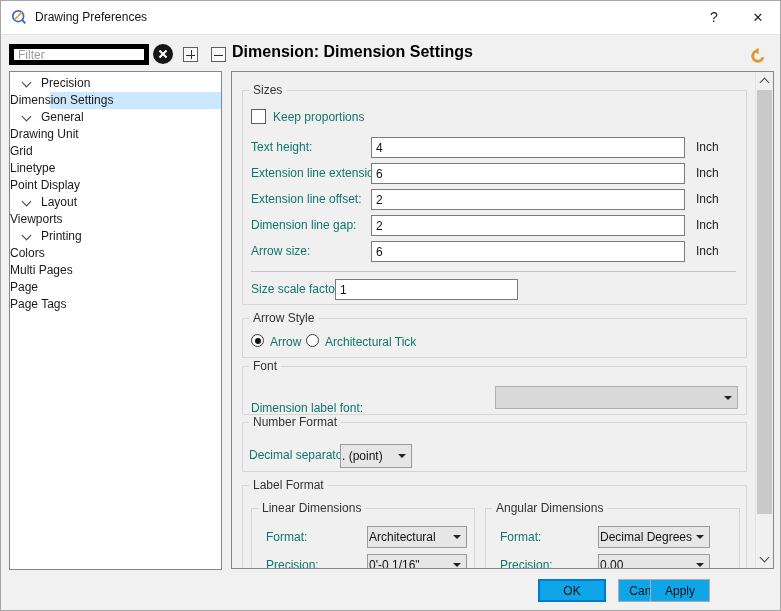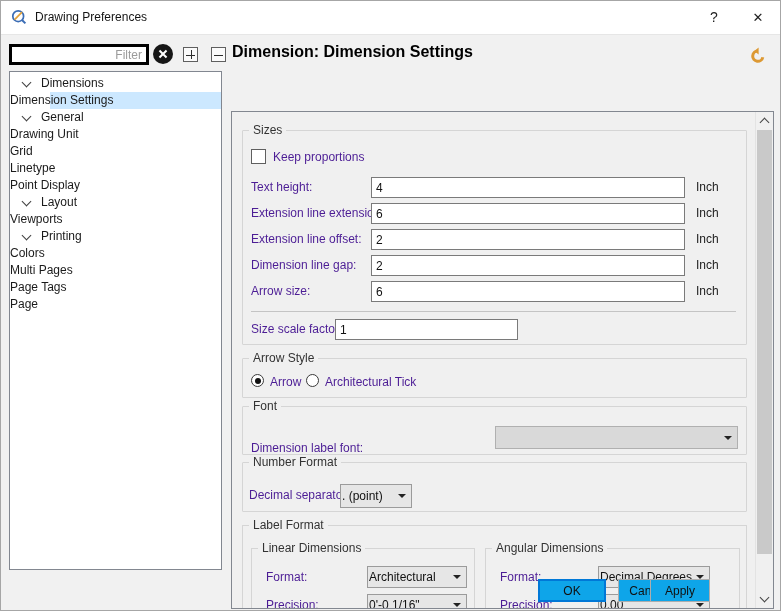--- a/index.html
+++ b/index.html
@@ -10,21 +10,21 @@
   }
   
   .titlebar{position:absolute;left:0;top:0;right:0;height:33px;background:#ffffff;border-bottom:1px solid #e6e6e6;}
   .app-icon{position:absolute;left:10px;top:8px;width:16px;height:16px;}
   .title-text{position:absolute;left:34px;top:9px;font-size:12px;color:#141414;}
   .tb-btn{position:absolute;top:0;height:32px;display:flex;align-items:center;justify-content:center;font-size:14px;color:#222;cursor:default;}
   .tb-help{right:44px;width:44px;}
   .tb-close{right:0;width:44px;font-size:13px;}
   
   .filter-input{position:absolute;left:8px;top:43px;width:140px;height:21px;box-sizing:border-box;
-    border:3px solid #000000;background:#fff;font:12px "Liberation Sans",sans-serif;padding:0 4px;color:#222;outline:none;text-align:right;}
+    border:5px solid #000000;background:#fff;font:12px "Liberation Sans",sans-serif;padding:0 4px;color:#222;outline:none;}
   .filter-input::placeholder{color:#9b9b9b;}
   .clear-btn{position:absolute;left:152px;top:43px;width:20px;height:20px;border-radius:50%;background:#161616;}
   .clear-btn::before,.clear-btn::after{content:'';position:absolute;left:5px;top:9px;width:10px;height:2px;background:#fff;}
   .clear-btn::before{transform:rotate(45deg);}
   .clear-btn::after{transform:rotate(-45deg);}
   .pm-box{position:absolute;width:13px;height:13px;border:1px solid #5f5f5f;background:#fbfbfb;}
   .pm-exp{left:182px;top:46px;}
   .pm-col{left:210px;top:46px;}
   .pm-h{position:absolute;left:2px;right:2px;top:50%;height:1px;background:#2e2e2e;}
   .pm-v{position:absolute;top:2px;bottom:2px;left:50%;width:1px;background:#2e2e2e;}
@@ -36,24 +36,24 @@
     background:#fff;border:1px solid #828790;padding-top:3px;overflow:hidden;}
   .trow{position:relative;height:17px;line-height:17px;cursor:default;}
   .trow .lbl{position:relative;z-index:1;}
   .trow.cat .lbl{margin-left:31px;}
   .trow.child .lbl{}
   .trow.selected::before{content:'';position:absolute;left:40px;right:0;top:0;bottom:0;background:#cce8ff;}
   .tchev{position:absolute;left:13px;top:4px;width:6px;height:6px;
     border-right:1.5px solid #3f3f3f;border-bottom:1.5px solid #3f3f3f;transform:rotate(45deg);}
   
   .scrollarea{position:absolute;left:230px;top:70px;width:543px;height:498px;box-sizing:border-box;
-    border:1px solid #828790;background:#f0f0f0;overflow:hidden;margin-top:40px;}
+    border:1px solid #828790;background:#f0f0f0;overflow:hidden;}
   .group{position:absolute;border:1px solid #d5d5d5;border-radius:1px;}
   .legend{position:absolute;top:-8px;left:6px;background:#f0f0f0;padding:0 4px;color:#333;white-space:nowrap;}
-  .flabel{position:absolute;color:#4c1d95;white-space:nowrap;}
+  .flabel{position:absolute;color:#0f766e;white-space:nowrap;}
   .tinput{position:absolute;height:21px;box-sizing:border-box;border:1px solid #7a7a7a;background:#fff;
     font:12px "Liberation Sans",sans-serif;padding:0 4px;color:#111;outline:none;}
   .unit{position:absolute;color:#222;}
   .sep{position:absolute;height:1px;background:#c4c4c4;}
   .cb{position:absolute;width:15px;height:15px;box-sizing:border-box;border:1px solid #5f5f5f;background:#fff;}
   .radio{position:absolute;width:13px;height:13px;box-sizing:border-box;border-radius:50%;border:1px solid #3a3a3a;background:#fff;}
   .radio.sel::after{content:'';position:absolute;left:2.5px;top:2.5px;width:6px;height:6px;border-radius:50%;background:#111;}
   .combo{position:absolute;box-sizing:border-box;background:#e6e6e6;border:1px solid #9b9b9b;
     padding:0 18px 0 1px;color:#111;white-space:nowrap;overflow:hidden;}
   .combo .arr{position:absolute;right:5px;top:50%;margin-top:-2px;width:0;height:0;
@@ -103,34 +103,34 @@
       <div class="pm-h"></div>
     </div>
 
   <div class="heading">Dimension: Dimension Settings</div>
   <svg class="undo-btn" viewBox="0 0 18 18" width="18" height="18">
     <path d="M13.8 10.2 A5.1 5.1 0 1 1 8.8 4" fill="none" stroke="#dd9933" stroke-width="3"></path>
     <polygon points="9.6,0.6 9.6,7.6 5.4,4.1" fill="#dd9933"></polygon>
   </svg>
 
   <div class="tree">
-    <div class="trow cat"><div class="tchev"></div><span class="lbl">Dimensions</span></div>
+    <div class="trow cat"><div class="tchev"></div><span class="lbl">Precision</span></div>
     <div class="trow child selected"><span class="lbl">Dimension Settings</span></div>
     <div class="trow cat"><div class="tchev"></div><span class="lbl">General</span></div>
     <div class="trow child"><span class="lbl">Drawing Unit</span></div>
     <div class="trow child"><span class="lbl">Grid</span></div>
     <div class="trow child"><span class="lbl">Linetype</span></div>
     <div class="trow child"><span class="lbl">Point Display</span></div>
     <div class="trow cat"><div class="tchev"></div><span class="lbl">Layout</span></div>
     <div class="trow child"><span class="lbl">Viewports</span></div>
     <div class="trow cat"><div class="tchev"></div><span class="lbl">Printing</span></div>
     <div class="trow child"><span class="lbl">Colors</span></div>
     <div class="trow child"><span class="lbl">Multi Pages</span></div>
+    <div class="trow child"><span class="lbl">Page</span></div>
     <div class="trow child"><span class="lbl">Page Tags</span></div>
-    <div class="trow child"><span class="lbl">Page</span></div>
   </div>
 
   <div class="scrollarea">
 
     <div class="group" style="left:10px;top:18px;width:503px;height:213px;">
       <span class="legend">Sizes</span>
       <div class="cb" style="left:8px;top:18px;"></div>
       <span class="flabel" style="left:30px;top:19px;">Keep proportions</span>
 
       <span class="flabel" style="left:8px;top:49px;">Text height:</span>

